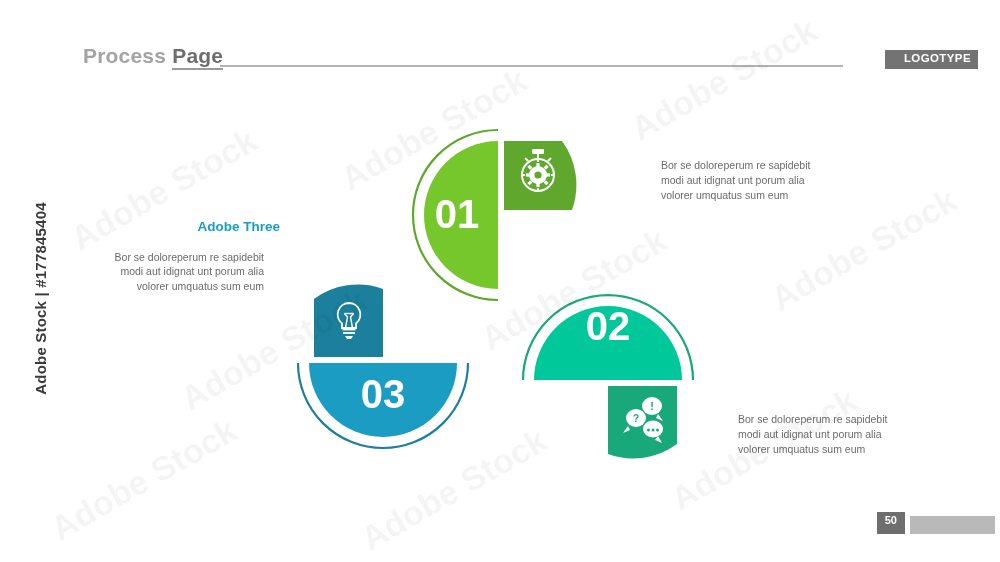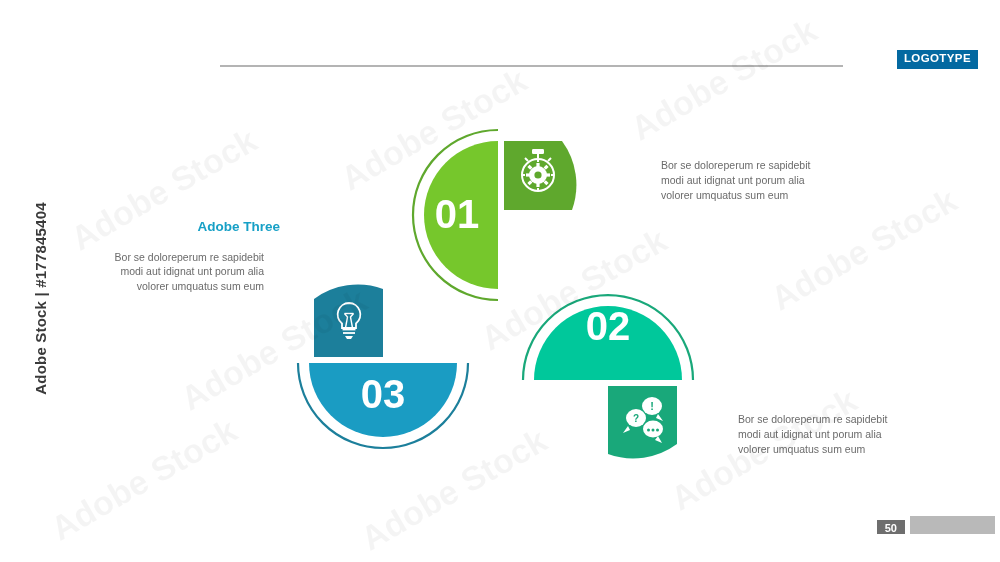--- a/index.html
+++ b/index.html
@@ -48,26 +48,26 @@
     left: 220px;
     top: 65px;
     width: 623px;
     height: 2px;
     background: #b4b4b4;
   }
   .logotype {
     position: absolute;
     right: 22px;
     top: 50px;
-    background: #0369a1;
+    background: #737373;
     color: #ffffff;
     font-size: 11.5px;
     font-weight: bold;
     letter-spacing: 0.4px;
-    padding: 3px 7px 4px 7px;
+    padding: 3px 7px 4px 19px;
     line-height: 1;
   }
 
   
   .diagram {
     position: absolute;
     left: 270px;
     top: 108px;
     width: 430px;
     height: 370px;
@@ -143,39 +143,42 @@
 
   
   .footer-page {
     position: absolute;
     right: 95px;
     bottom: 28px;
     background: #6e6e6e;
     color: #ffffff;
     font-size: 11px;
     font-weight: bold;
-    padding: 3px 8px 0 8px;
+    padding: 3px 8px 8px 8px;
     line-height: 1;
     margin-left: 26px;
   }
   .footer-bar {
     position: absolute;
     right: 5px;
     bottom: 28px;
     width: 85px;
     height: 18px;
     background: #b9b9b9;
   }
 </style>
 </head>
 <body>
 
 <div id="slide">
 
   <div class="header">
+    <div class="header-title">
+      <span class="t-light">Process </span><span class="t-dark">Page</span>
+    </div>
     <div class="header-rule"></div>
     <div class="logotype">LOGOTYPE</div>
   </div>
 
   <div class="diagram">
     <svg width="430" height="370" viewBox="0 0 430 370" xmlns="http://www.w3.org/2000/svg">
 
       <g>
 
         <path d="M 228 22 A 85 85 0 0 0 228 192" fill="none" stroke="#5fa82d" stroke-width="2.2"></path>

